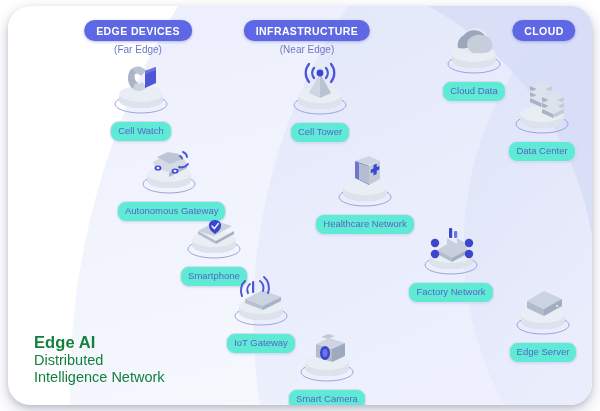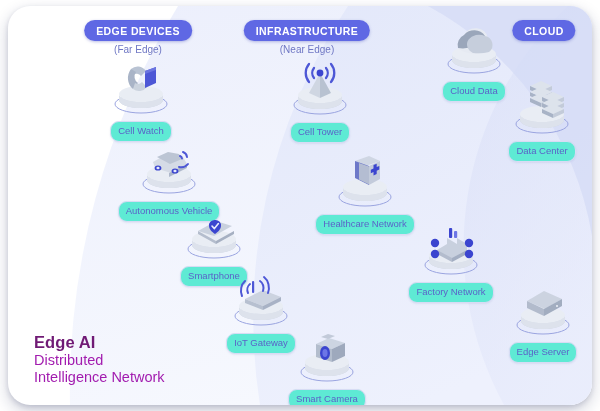--- a/index.html
+++ b/index.html
@@ -90,26 +90,26 @@
   .titleblock {
     position: absolute;
     left: 26px;
     bottom: 18px;
     line-height: 1.22;
     white-space: nowrap;
   }
   .title-main {
     font-size: 16.5px;
     font-weight: bold;
-    color: #701a75;
+    color: #15803d;
     letter-spacing: 0.1px;
   }
   .title-sub {
     font-size: 14.5px;
-    color: #a21caf;
+    color: #15803d;
     font-weight: normal;
   }
 </style>
 </head>
 <body>
 
 <div id="stage">
   <div class="card">
 
     <div class="zones">
@@ -176,21 +176,21 @@
           <path d="M52 35 l18 -9 l0 4 l-18 9 z" fill="#aeb8cb"></path>
           <ellipse cx="41" cy="30" rx="3.4" ry="2.6" fill="#3b45cf"></ellipse>
           <ellipse cx="41" cy="30" rx="1.6" ry="1.2" fill="#e6e9fb"></ellipse>
           <ellipse cx="58" cy="33" rx="3.4" ry="2.6" fill="#3b45cf"></ellipse>
           <ellipse cx="58" cy="33" rx="1.6" ry="1.2" fill="#e6e9fb"></ellipse>
           <path d="M66 14 a6 6 0 0 1 4 5" fill="none" stroke="#4d57d6" stroke-width="2" stroke-linecap="round"></path>
           <path d="M63 18 a3 3 0 0 1 2 2.5" fill="none" stroke="#4d57d6" stroke-width="2" stroke-linecap="round"></path>
           <path d="M62 29 q6 1 9 -3" fill="none" stroke="#4d57d6" stroke-width="2" stroke-linecap="round"></path>
         </svg>
       </div>
-      <span class="pill">Autonomous Vehicle</span>
+      <span class="pill">Autonomous Gateway</span>
     </div>
 
     <div class="node" style="left:206px;top:197px;">
       <div class="art">
         <svg width="104" height="62" viewBox="0 0 104 62">
           <ellipse cx="52" cy="46" rx="26" ry="9" fill="none" stroke="#9aa4e0" stroke-width="1"></ellipse>
           <ellipse cx="52" cy="42" rx="22" ry="8" fill="#cdd4e2"></ellipse>
           <path d="M30 42 v-6 a22 8 0 0 0 44 0 v6 a22 8 0 0 1 -44 0 z" fill="#dde2ec"></path>
           <ellipse cx="52" cy="36" rx="22" ry="8" fill="#e9edf4"></ellipse>
           <path d="M36 28 l18 -10 l16 5 l-18 10 z" fill="#c9d1de"></path>

